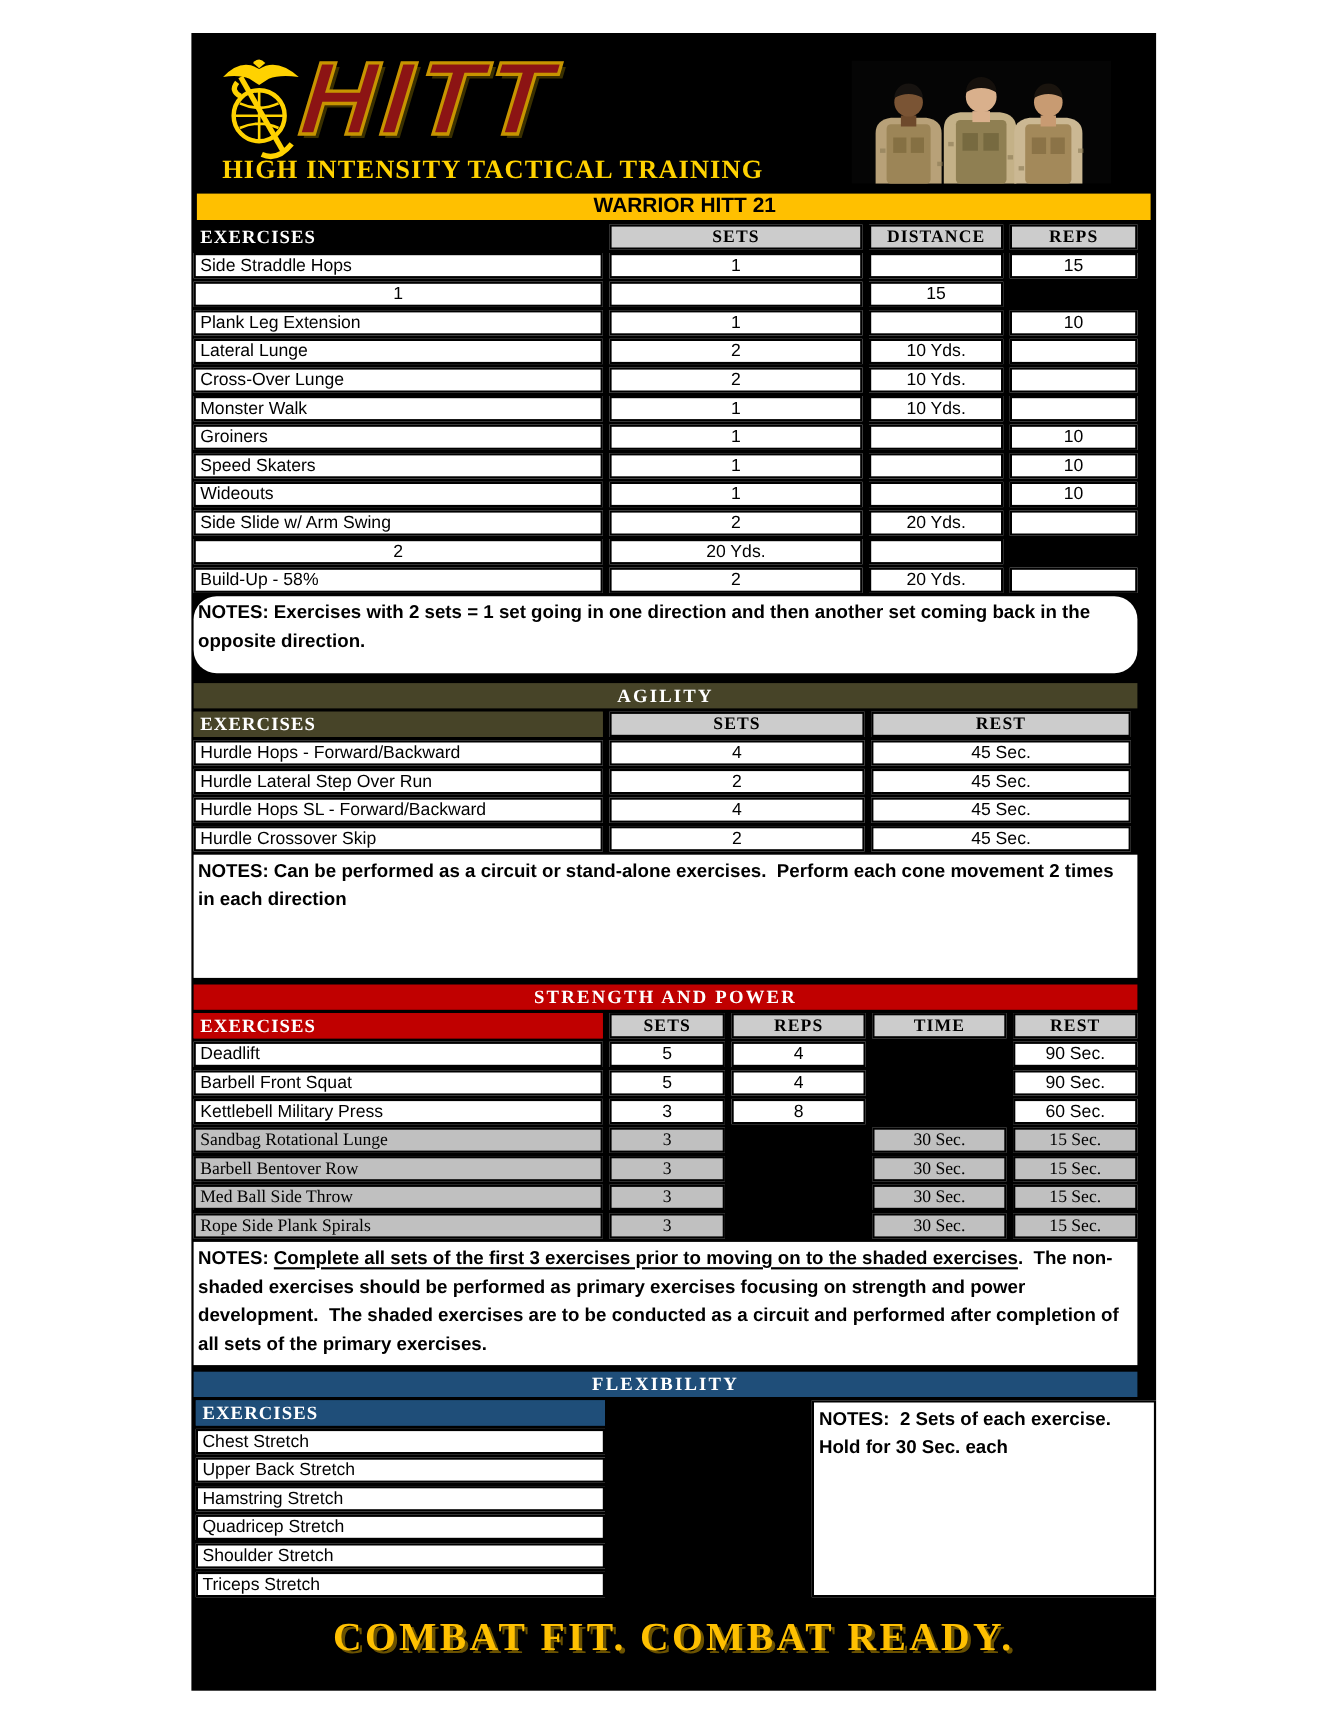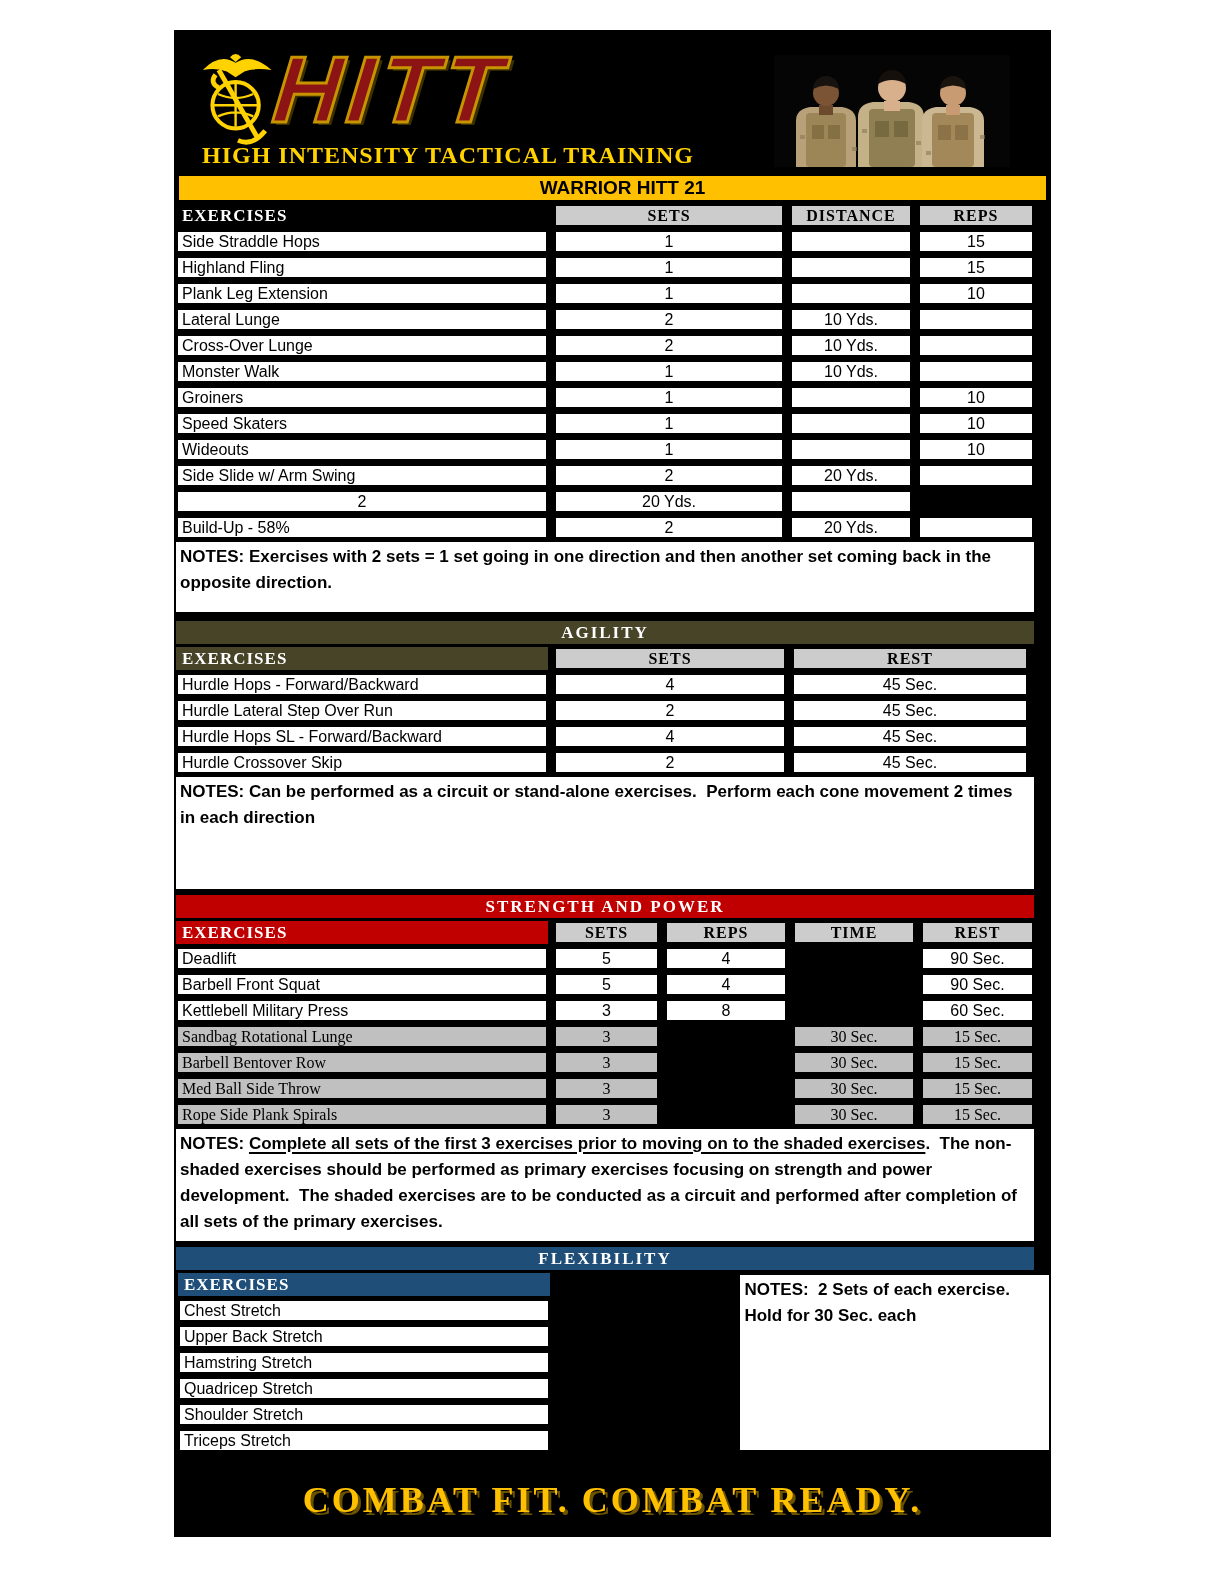--- a/index.html
+++ b/index.html
@@ -45,32 +45,32 @@
   .hc.gray { background:var(--header-gray,#CCCCCC); text-align:center; }
   .hc.first { color:#fff; padding-left:4px; font-size:17px; }
   .tbl.mp .hc.first { background:#000; border-color:#000; }
   .tbl.ag .hc.first { background:var(--agility-olive,#474428); border-color:var(--agility-olive,#474428); }
   .tbl.sp .hc.first { background:var(--strength-red,#C00000); border-color:var(--strength-red,#C00000); }
   .tbl.fx .hc.first { background:var(--flexibility-blue,#1F4E79); border-color:var(--flexibility-blue,#1F4E79); }
 
   
   .notes { width:858px; margin-left:2px; background:#fff; color:#000; font-weight:bold; font-size:17px;
            line-height:26px; padding:2px 6px 0 4px; white-space:pre-wrap; }
-  .n1 { height:70px; }
+  .n1 { height:70px;border-radius:21px; }
   .n2 { height:112px; }
   .n3 { height:112px; }
   .u { text-decoration:underline; text-decoration-thickness:2px; text-underline-offset:3px; }
 
   
   .fxbody { display:flex; column-gap:6px; margin-left:2px; }
   .fxnotes { width:476px; height:179px; background:#fff; border:2px solid #000; color:#000; font-weight:bold;
              font-size:17px; line-height:26px; padding:2px 6px 0 4px; white-space:pre-wrap; }
 
   
-  .footer { margin-top:24px; height:42px; line-height:42px; text-align:center; font-size:36px; letter-spacing:3px;
+  .footer { margin-top:12px; height:42px; line-height:42px; text-align:center; font-size:36px; letter-spacing:3px;
             color:var(--banner-yellow,#FFC000); text-shadow:3px 3px 0 #6b5200; }
 </style>
 </head>
 <body>
 
 <div class="page">
 
   <div class="header">
     <svg class="emblem" viewBox="0 0 100 130">
       <g stroke="#FFD200" stroke-width="6" fill="none">
@@ -137,21 +137,20 @@
         <div class="cell hc gray">DISTANCE</div>
         <div class="cell hc gray">REPS</div>
       </div>
       <div class="row">
         <div class="cell ex">Side Straddle Hops</div>
         <div class="cell num">1</div>
         <div class="cell num"></div>
         <div class="cell num">15</div>
       </div>
       <div class="row">
-        <div class="cell ex">Highland Fling</div>
         <div class="cell num">1</div>
         <div class="cell num"></div>
         <div class="cell num">15</div>
       </div>
       <div class="row">
         <div class="cell ex">Plank Leg Extension</div>
         <div class="cell num">1</div>
         <div class="cell num"></div>
         <div class="cell num">10</div>
       </div>

